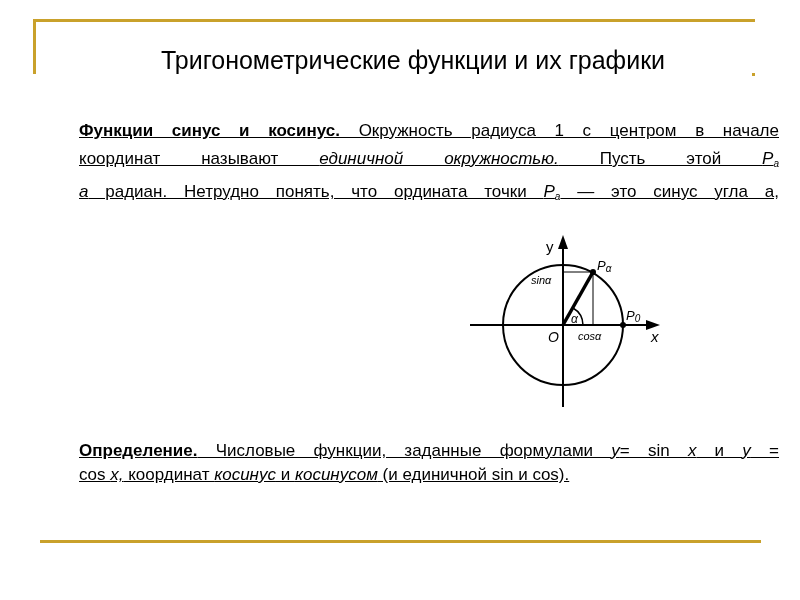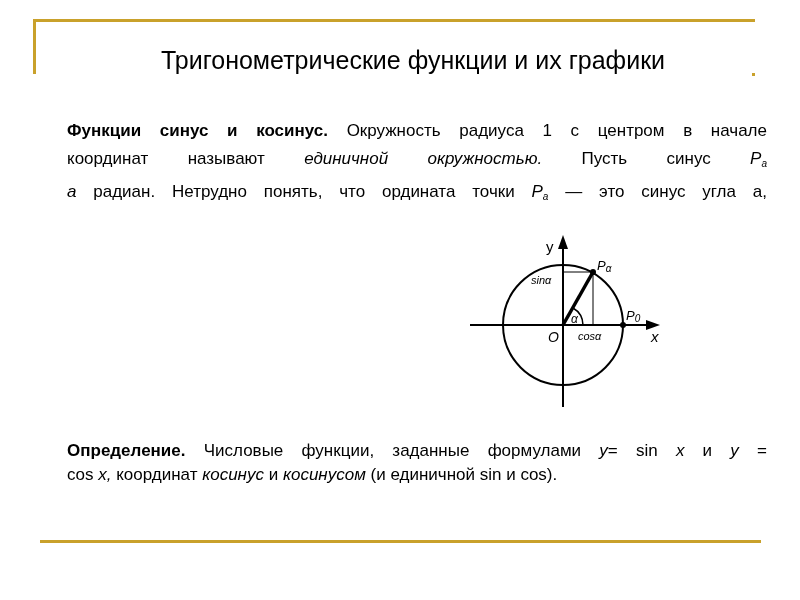--- a/index.html
+++ b/index.html
@@ -3,21 +3,21 @@
 <meta charset="utf-8">
 <style>
   html, body { margin: 0; padding: 0; }
   body { width: 800px; height: 600px; background: #ffffff; position: relative; overflow: hidden;
          font-family: "Liberation Sans", sans-serif; color: #000; }
   .frame-top { position: absolute; left: 33px; top: 19px; width: 722px; height: 3px; background: #C9A12B; }
   .frame-left { position: absolute; left: 33px; top: 19px; width: 3px; height: 55px; background: #C9A12B; }
   .frame-dot { position: absolute; left: 752px; top: 73px; width: 3px; height: 3px; background: #C9A12B; }
   .frame-bottom { position: absolute; left: 40px; top: 540px; width: 721px; height: 3px; background: #C9A12B; }
   .title { position: absolute; left: 0; top: 46px; width: 826px; text-align: center; font-size: 25px; }
-  .para { position: absolute; left: 67px; width: 700px; font-size: 17px; text-align: justify; }
+  .para { position: absolute; left: 79px; width: 700px; font-size: 17px; text-align: justify; text-decoration: underline; }
   .para1 { top: 117px; line-height: 28px; }
   .para2 { top: 439px; line-height: 24px; }
   .line { display: block; text-align: justify; text-align-last: justify; white-space: nowrap; }
   .line.last { text-align-last: left; }
   b { font-weight: bold; }
   i { font-style: italic; }
   .sub { font-size: 10px; vertical-align: -3px; font-style: italic; }
   .diagram { position: absolute; left: 460px; top: 228px; width: 220px; height: 190px; }
 </style>
 </head>
@@ -25,21 +25,21 @@
 
 <div class="frame-top"></div>
 <div class="frame-left"></div>
 <div class="frame-dot"></div>
 <div class="frame-bottom"></div>
 
 <div class="title">Тригонометрические функции и их графики</div>
 
 <div class="para para1">
   <span class="line"><b>Функции синус и косинус.</b><span> Окружность радиуса 1 с центром в начале</span></span>
-  <span class="line"><span>координат называют </span><i>единичной окружностью.</i><span> Пусть синус </span><i>P</i><span class="sub">a</span></span>
+  <span class="line"><span>координат называют </span><i>единичной окружностью.</i><span> Пусть этой </span><i>P</i><span class="sub">a</span></span>
   <span class="line"><i>a</i><span> радиан. Нетрудно понять, что ордината точки </span><i>P</i><span class="sub">a</span><span>  — это синус угла a,</span></span>
 </div>
 
 <svg class="diagram" viewBox="460 228 220 190" width="220" height="190">
   <g stroke="#000" fill="none">
     <circle cx="563" cy="325" r="60" stroke-width="2"></circle>
     <line x1="470" y1="325" x2="655" y2="325" stroke-width="2"></line>
     <line x1="563" y1="407" x2="563" y2="242" stroke-width="2"></line>
     <line x1="563" y1="325" x2="593" y2="272" stroke-width="3.5"></line>
     <line x1="563" y1="272" x2="593" y2="272" stroke-width="1"></line>

